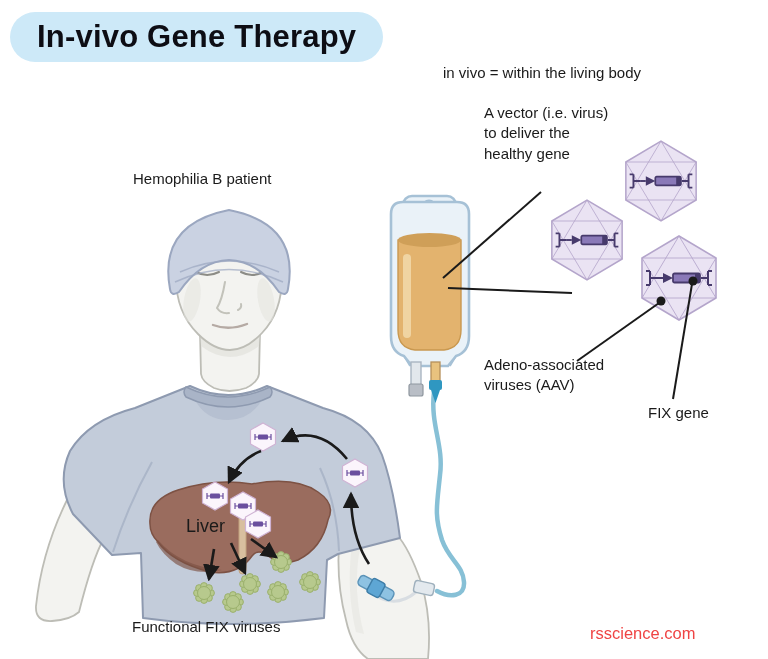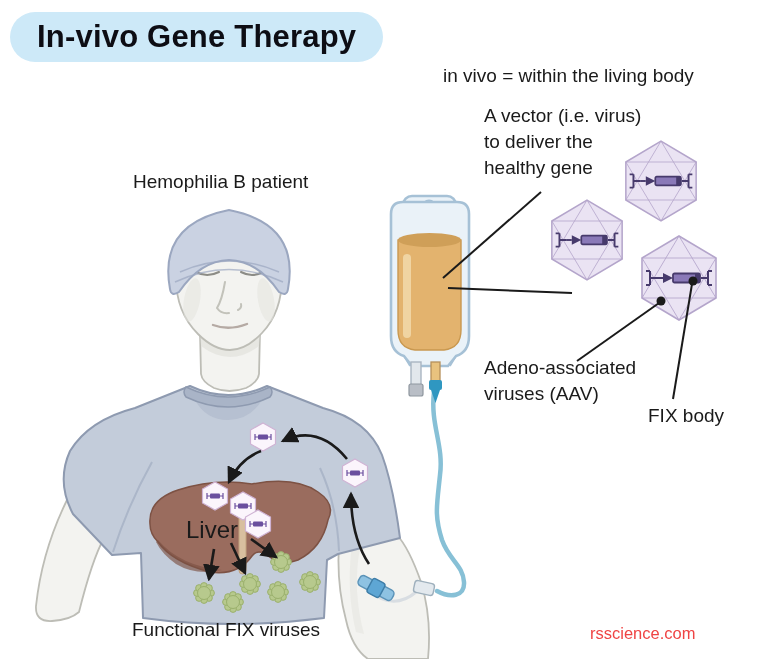--- a/index.html
+++ b/index.html
@@ -1,24 +1,24 @@
 <!DOCTYPE html>
 <html style="--banner: #cde9f8; --ink: #1a1a1a; --shirt: #c3ccda; --shirt-shade: #a9b4c7; --shirt-line: #8e9ab0; --skin: #f3f3f0; --skin-shade: #e3e3de; --skin-line: #bdbdb6; --cap: #cad2e2; --cap-line: #9ba7c0; --liver: #9a6c5e; --liver-dark: #7d5244; --liver-strip: #d8bf9f; --capsid: #eae3f3; --capsid-line: #b4a5cb; --gene-dark: #473a6c; --gene-mid: #8a79b8; --protein: #b7c98d; --protein-line: #9ab06c; --tube: #87c0d6; --bag: #eaf2f8; --bag-line: #a6c1d6; --fluid: #e3b36e; --catheter: #8ec2e2; --catheter-dark: #5ea6d4;"><head>
 <meta charset="utf-8">
 <style>
   html,body{margin:0;padding:0;background:#fff;}
   #canvas{position:relative;width:768px;height:659px;background:#fff;overflow:hidden;
           font-family:"Liberation Sans",sans-serif;}
   #art{position:absolute;left:0;top:0;}
-  .lbl{position:absolute;font-size:19px;line-height:1.36;color:var(--ink,#1a1a1a);
+  .lbl{position:absolute;font-size:15px;line-height:1.36;color:var(--ink,#1a1a1a);
        white-space:pre-line;}
   .banner{position:absolute;left:10px;top:12px;background:var(--banner,#cde9f8);
           border-radius:26px;padding:7px 27px;font-size:31px;font-weight:bold;
           color:#0d0d14;letter-spacing:.2px;}
-  .liver-lbl{font-size:24px;}
+  .liver-lbl{font-size:18px;}
   .credit{font-size:16.5px;color:#ef4444;}
   
   .capsid{fill:var(--capsid,#eae3f3);stroke:var(--capsid-line,#b4a5cb);stroke-width:1.6;}
   .facet{fill:none;stroke:var(--capsid-line,#b4a5cb);stroke-width:1;opacity:.85;}
   .gene-stroke{stroke:var(--gene-dark,#473a6c);fill:none;stroke-width:2;}
   .gene-fill{fill:var(--gene-dark,#473a6c);}
   .gene-body{fill:var(--gene-mid,#8a79b8);stroke:var(--gene-dark,#473a6c);stroke-width:1.8;}
   .sm-capsid{fill:#fbf5fc;stroke:#cfb3d4;stroke-width:1.2;}
   .sm-gene{fill:#6a4f9e;}
   .sm-line{stroke:#6a4f9e;stroke-width:1.2;fill:none;}
@@ -194,17 +194,17 @@
   </svg>
 
   <div class="banner">In-vivo Gene Therapy</div>
   <div class="lbl" style="left:443px;top:63px;">in vivo = within the living body</div>
   <div class="lbl" style="left:484px;top:103px;">A vector (i.e. virus)
 to deliver the
 healthy gene</div>
   <div class="lbl" style="left:133px;top:169px;">Hemophilia B patient</div>
   <div class="lbl" style="left:484px;top:355px;">Adeno-associated
 viruses (AAV)</div>
-  <div class="lbl" style="left:648px;top:403px;">FIX body</div>
+  <div class="lbl" style="left:648px;top:403px;">FIX gene</div>
   <div class="lbl liver-lbl" style="left:186px;top:514px;">Liver</div>
   <div class="lbl" style="left:132px;top:617px;">Functional FIX viruses</div>
   <div class="lbl credit" style="left:590px;top:622px;">rsscience.com</div>
 </div>
 
 </body></html>

